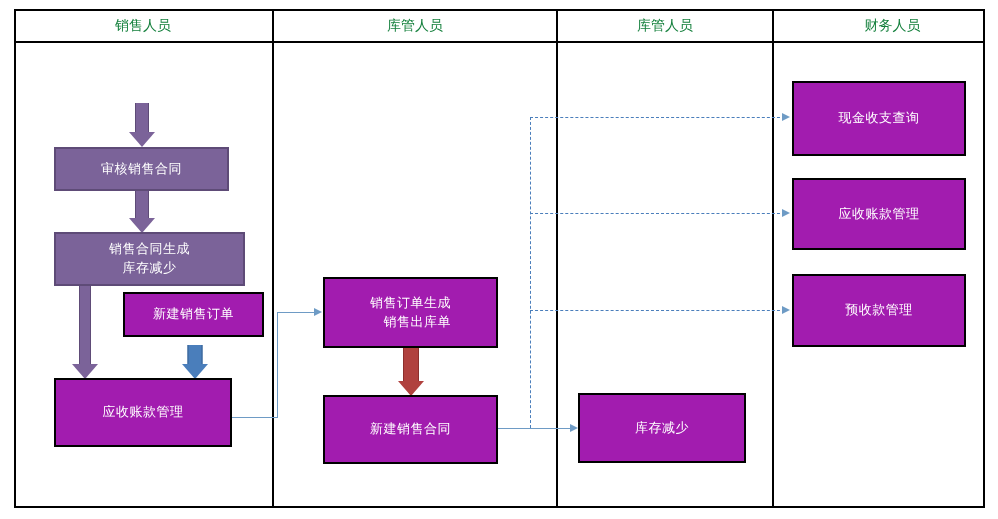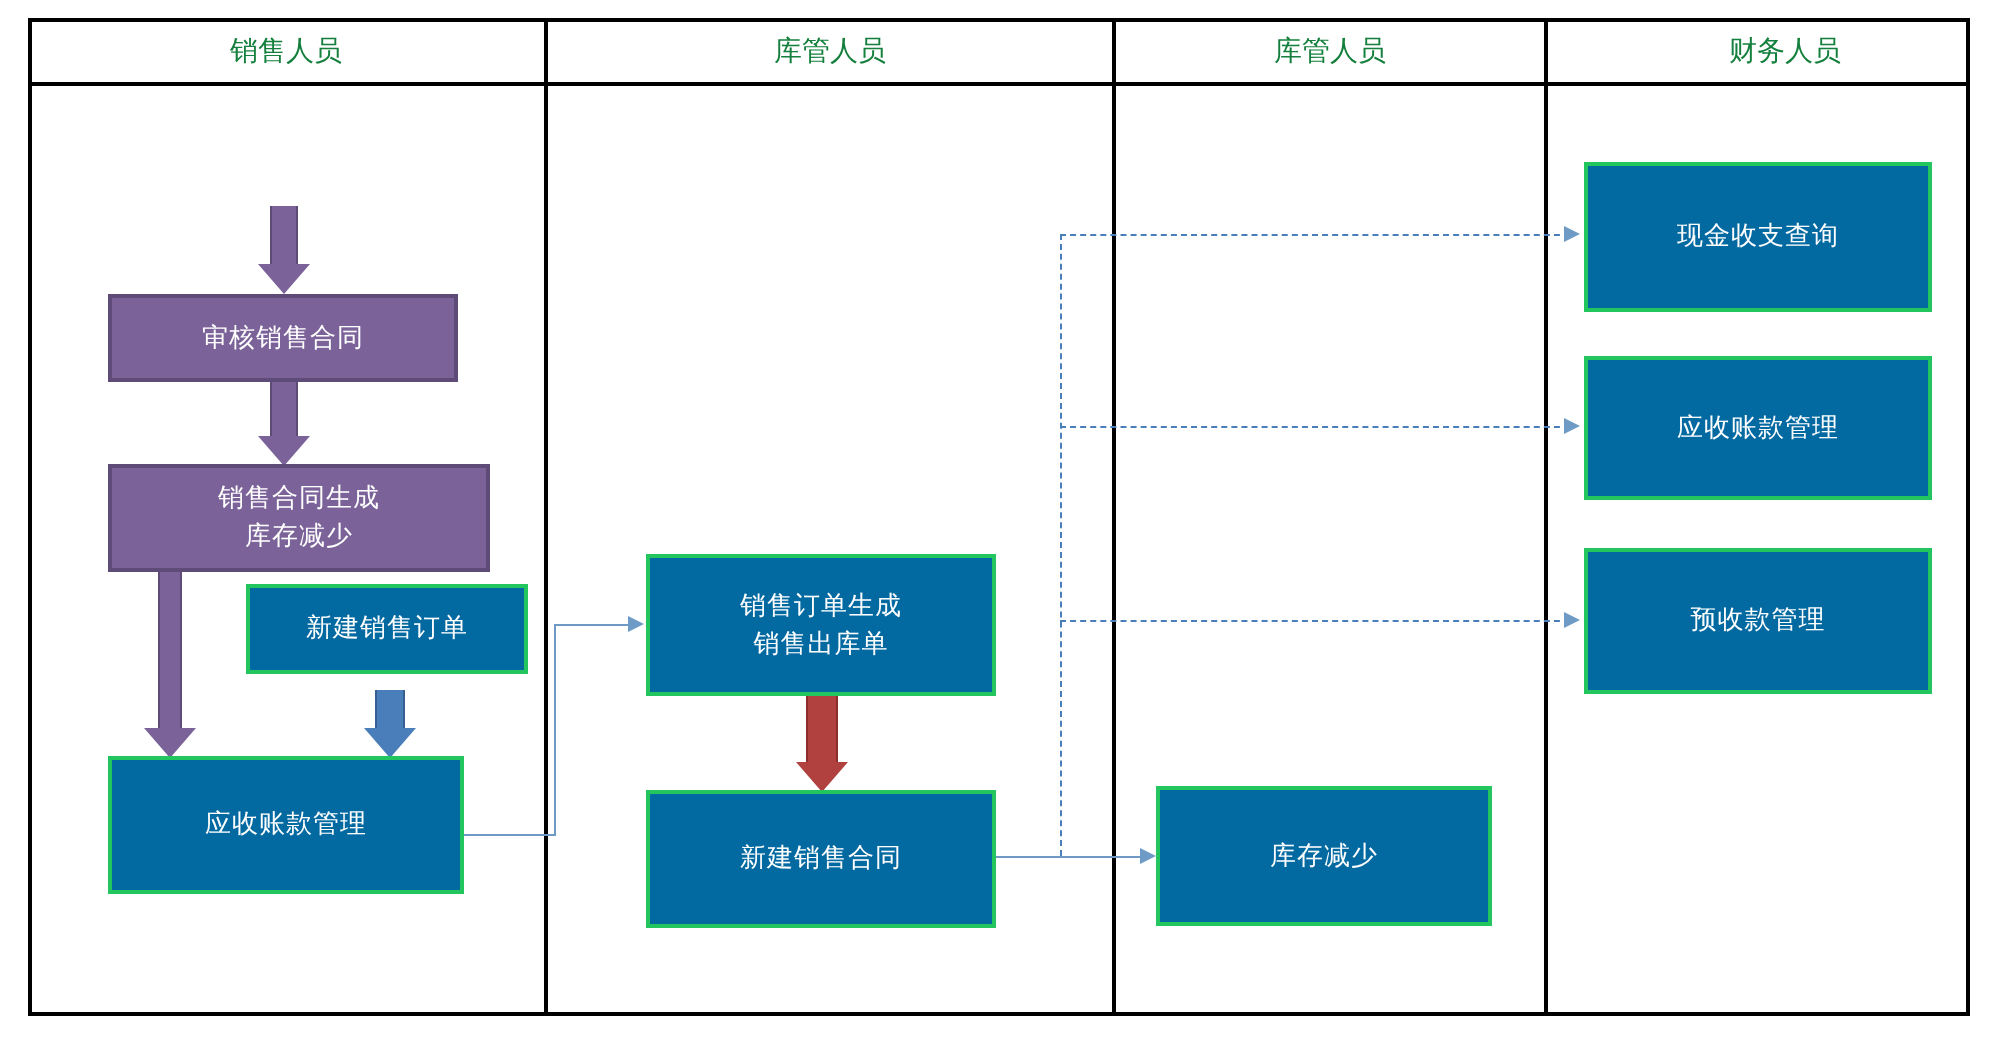--- a/index.html
+++ b/index.html
@@ -58,22 +58,23 @@
     color:#ffffff;
     font-size:13px;
     line-height:1.45;
     letter-spacing:.5px;
   }
   .node.purple{
     background:#7B6399;
     border:2px solid #5E4B77;
   }
   .node.blue{
-    background:#0369a1;
-    border:2px solid #22c55e;
+    background:#a21caf;
+    border:2px solid #000000;
+    text-align:right;
   }
   .node .lines{display:block;}
 
   
   .barrow{position:absolute;}
   .barrow .shaft{position:absolute;left:50%;transform:translateX(-50%);}
   .barrow .head{
     position:absolute;left:50%;transform:translateX(-50%);
     width:0;height:0;border-left:13px solid transparent;border-right:13px solid transparent;
   }

